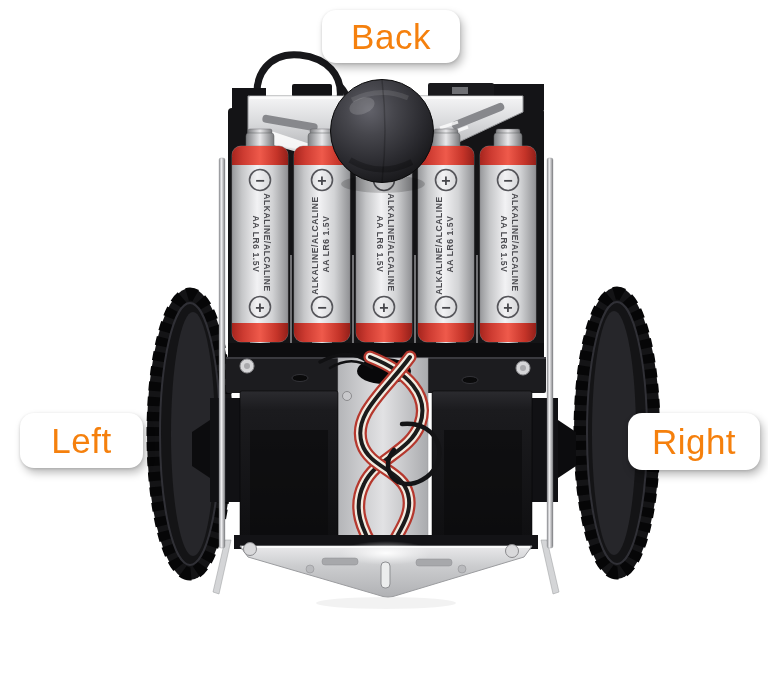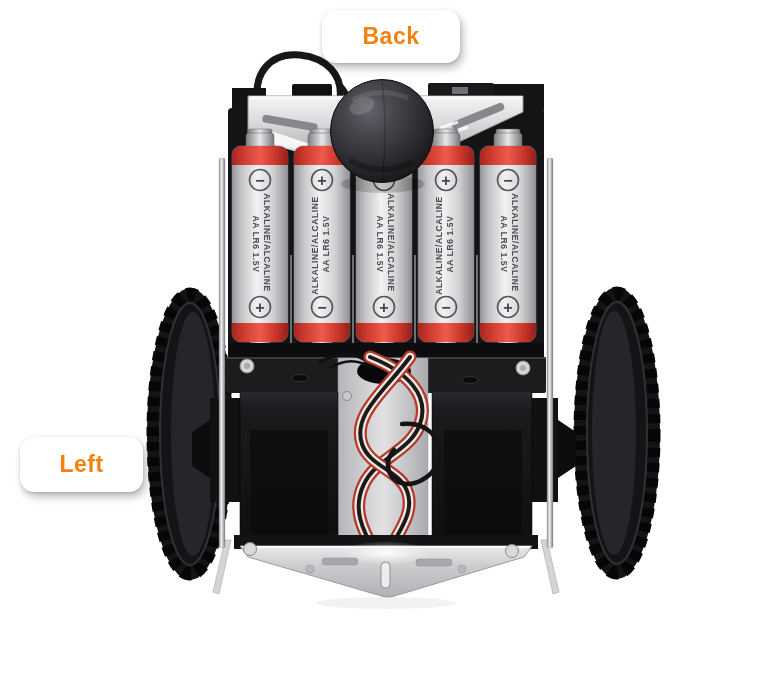--- a/index.html
+++ b/index.html
@@ -4,25 +4,25 @@
 <style>
   html,body{margin:0;padding:0;background:#ffffff;}
   body{width:768px;height:681px;position:relative;overflow:hidden;
        font-family:"Liberation Sans", sans-serif;}
   .stage{position:absolute;inset:0;width:768px;height:681px;}
   svg.robot{position:absolute;left:0;top:0;display:block;}
   .dir-label{
     position:absolute;display:flex;align-items:center;justify-content:center;
     background:#ffffff;border-radius:14px;
     color:var(--accent,#F5800D);
-    font-weight:bold;font-size:23px;letter-spacing:.5px;
+    font-weight:normal;font-size:35px;letter-spacing:.5px;
     box-shadow:3px 5px 9px rgba(0,0,0,.26), 0 1px 3px rgba(0,0,0,.15);
   }
   .dir-label.back {left:322px;top:10px; width:138px;height:53px;}
-  .dir-label.left {left:20px; top:413px;width:123px;height:55px;margin-top:24px;}
+  .dir-label.left {left:20px; top:413px;width:123px;height:55px;}
   .dir-label.right{left:628px;top:413px;width:132px;height:57px;}
   .dir-label.front{left:318px;top:613px;width:132px;height:55px;}
   .bat-print{font-size:8.5px;font-weight:bold;letter-spacing:.6px;fill:#4d4d52;}
   .pol{font-size:16px;font-weight:bold;fill:#46464b;}
 </style>
 </head>
 <body>
 
 <div class="stage">
 
@@ -302,14 +302,15 @@
     <polygon points="225,540 231,540 219,594 213,592" fill="#d4d5d7" stroke="#97989b" stroke-width=".5"></polygon>
     <polygon points="541,540 547,540 559,592 553,594" fill="#d4d5d7" stroke="#97989b" stroke-width=".5"></polygon>
   </g>
 
   <rect x="219" y="158" width="6" height="390" rx="2" fill="url(#gRod)" stroke="#7c7d80" stroke-width=".3"></rect>
   <rect x="547" y="158" width="6" height="390" rx="2" fill="url(#gRod)" stroke="#7c7d80" stroke-width=".3"></rect>
 </svg>
 
 <div class="dir-label back">Back</div>
 <div class="dir-label left">Left</div>
+<div class="dir-label right">Right</div>
 
 </div>
 
 </body></html>

